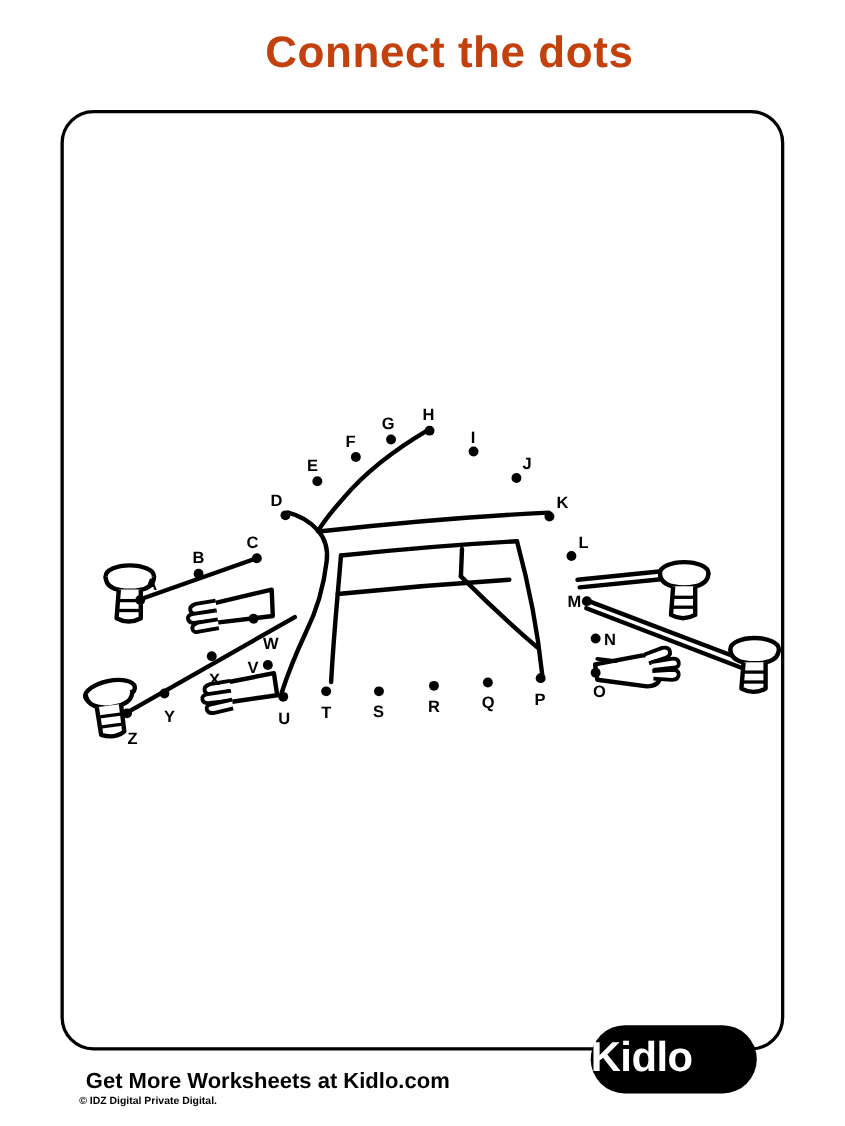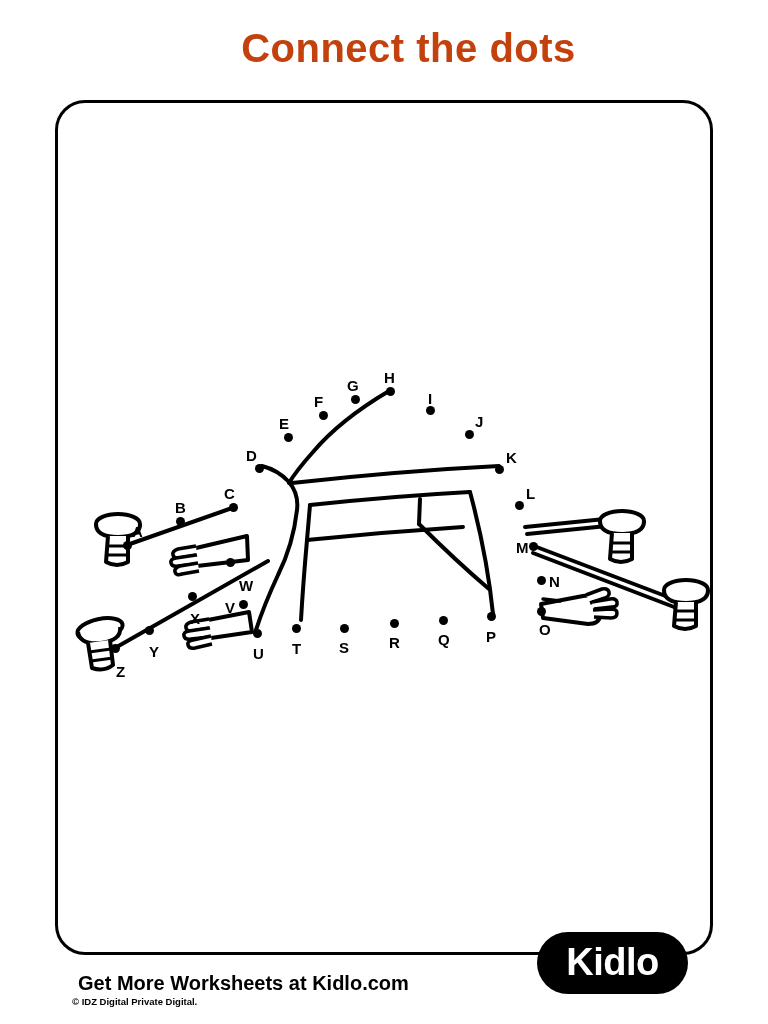--- a/index.html
+++ b/index.html
@@ -74,21 +74,21 @@
   #brand-logo {
     position: absolute;
     left: 537px;
     top: 932px;
     width: 151px;
     height: 62px;
     background: #000000;
     border-radius: 31px / 31px;
     display: flex;
     align-items: center;
-    justify-content: center;
+    justify-content: flex-start;
   }
   #brand-logo-text {
     color: #ffffff;
     font-size: 38px;
     font-weight: 700;
     letter-spacing: -0.5px;
     line-height: 1;
     padding-bottom: 3px;
   }
   .dot-label {

